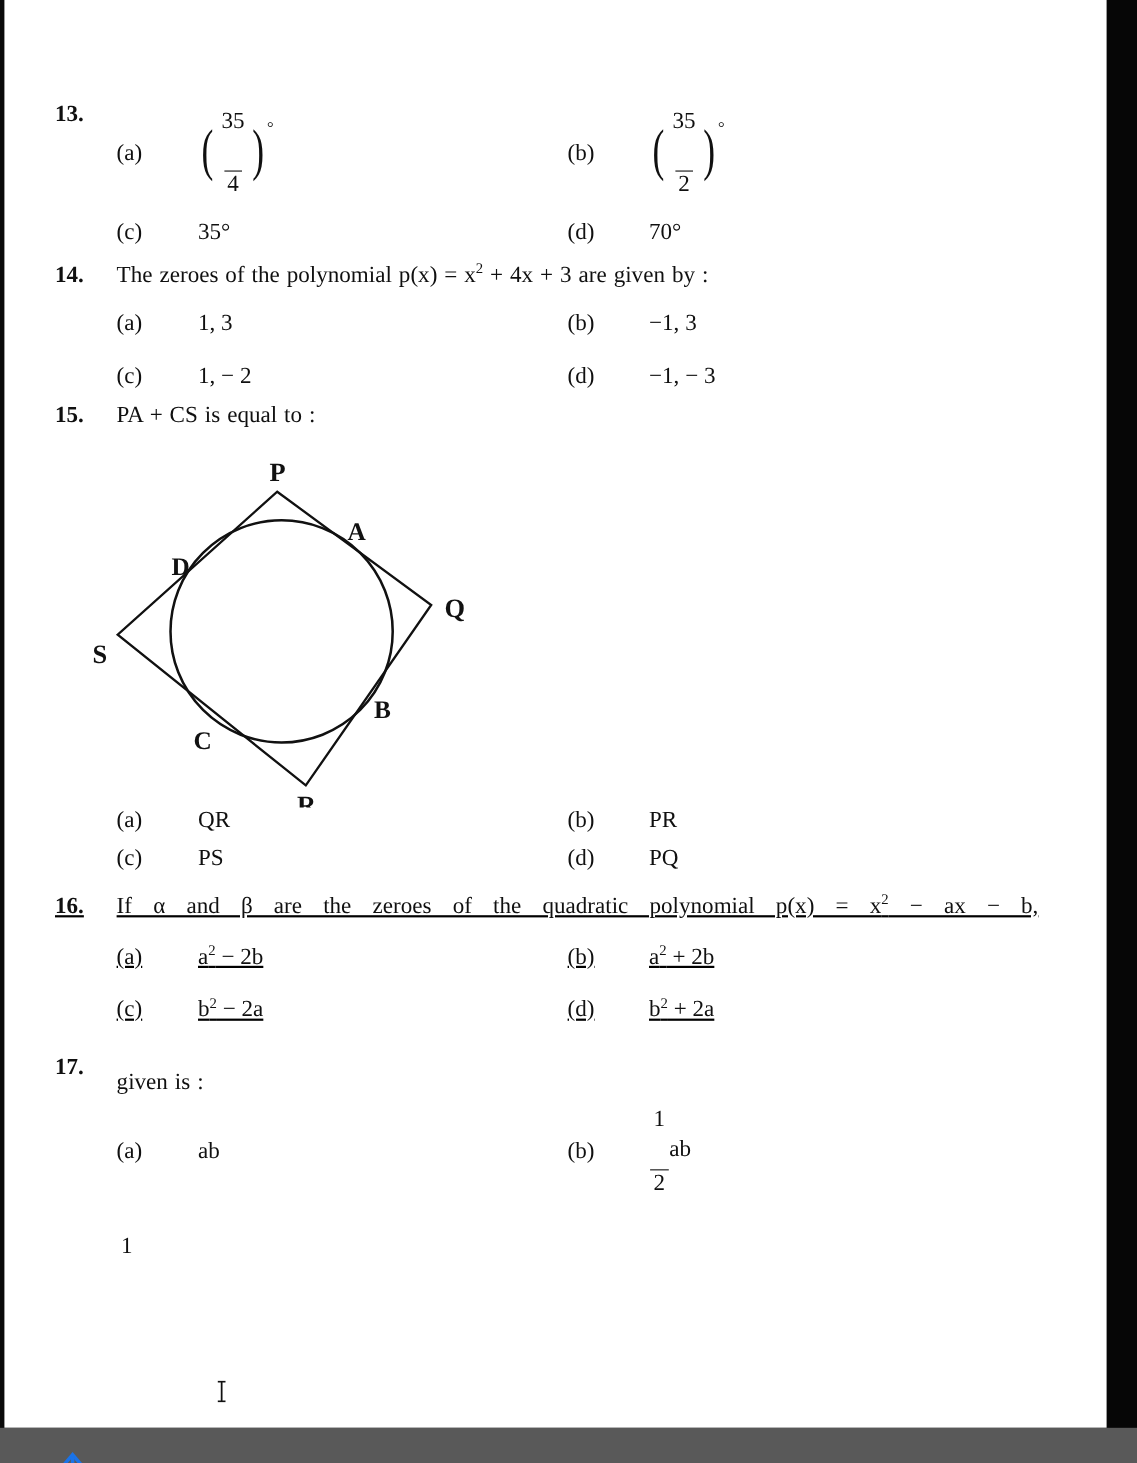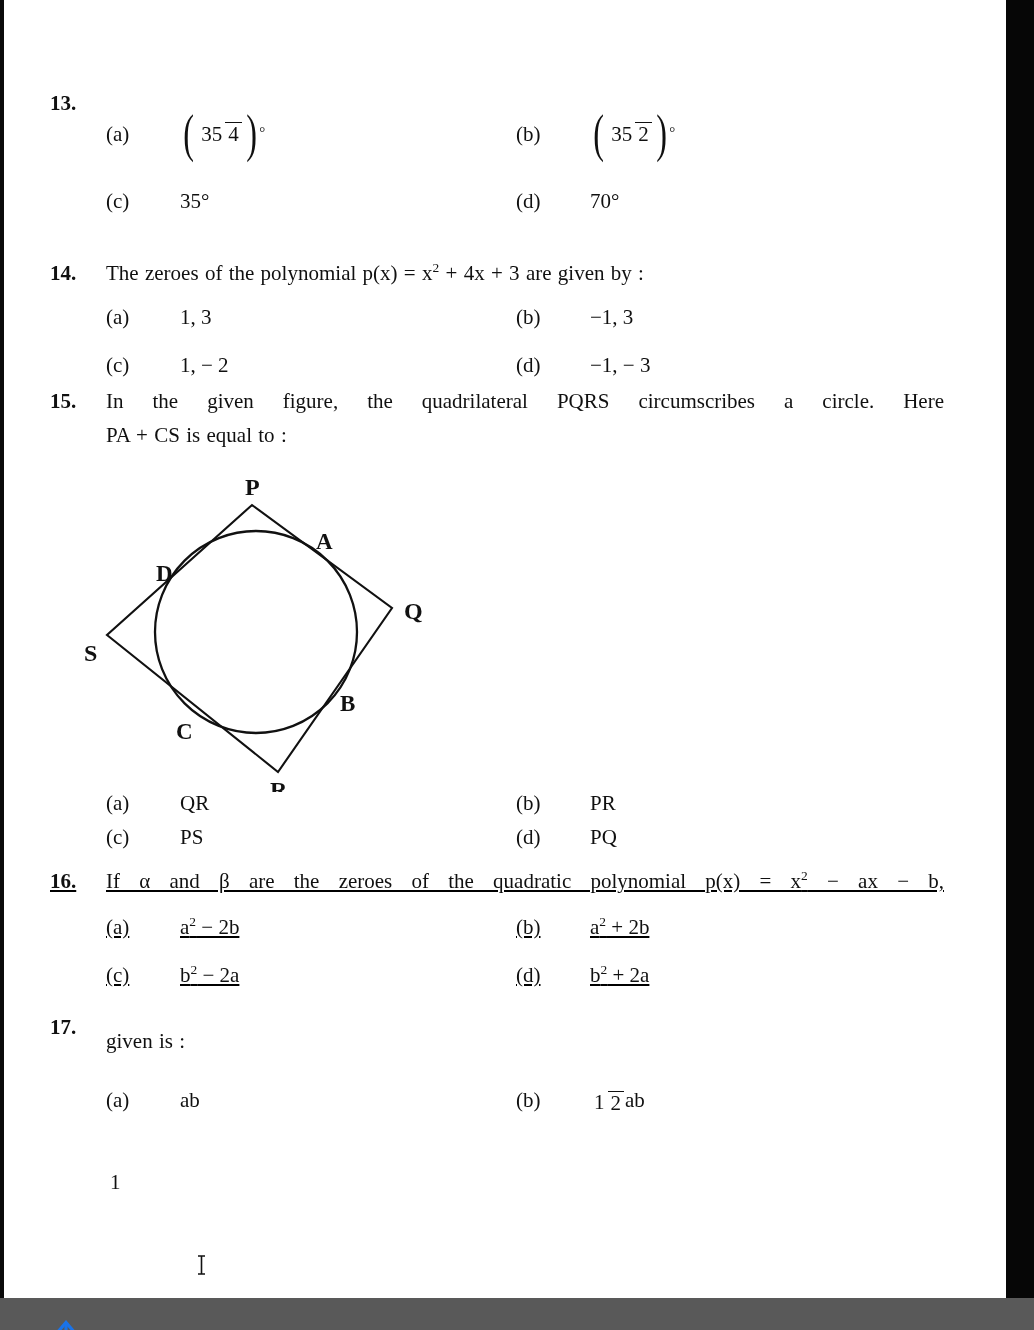--- a/index.html
+++ b/index.html
@@ -95,25 +95,26 @@
   .opt-val {
     font-size: 21px;
     white-space: nowrap;
   }
 
   
   sup.exp { font-size: 0.64em; vertical-align: super; line-height: 0; }
 
   .frac {
     display: inline-flex;
-    flex-direction: row;
+    flex-direction: column;
     align-items: center;
     vertical-align: middle;
     margin: 0 1px;
     line-height: 1.06;
+    gap: 35px;
   }
   .frac .num { padding: 0 3px; }
   .frac .den { padding: 0 3px; border-top: 1.6px solid #101010; }
 
   .frac.sm { font-size: 0.86em; position: relative; top: -1px; }
 
   .paren-wrap {
     display: inline-flex;
     align-items: center;
     vertical-align: middle;
@@ -215,21 +216,21 @@
               </div>
               <div class="opt col-b">
                 <span class="opt-tag">(d)</span>
                 <span class="opt-val">70°</span>
               </div>
             </div>
           </div>
         </div>
       </div>
 
-      <div class="q" style="margin-top:36px;">
+      <div class="q" style="margin-top:3px;">
         <div class="q-num">14.</div>
         <div class="q-body">
           <div class="q-text">
             <span>The zeroes of the polynomial p(x) = x</span><sup class="exp">2</sup><span> + 4x + 3 are given by :</span>
           </div>
 
           <div class="opts">
             <div class="opt-row" style="margin-top:10px;">
               <div class="opt col-a">
                 <span class="opt-tag">(a)</span>
@@ -251,21 +252,20 @@
               </div>
             </div>
           </div>
         </div>
       </div>
 
       <div class="q" style="">
         <div class="q-num">15.</div>
         <div class="q-body">
           <div class="q-text">
-            <span class="line1">In the given figure, the quadrilateral PQRS circumscribes a circle. Here</span>
             <span class="line2">PA + CS is equal to  :</span>
           </div>
         </div>
       </div>
 
       <div id="figure-wrap">
         <svg id="figure-svg" width="560" height="336" viewBox="140 470 560 336">
 
           <polygon points="348,519 488,622 374,786 203,649" fill="none" stroke="#111111" stroke-width="2.1"></polygon>
 

